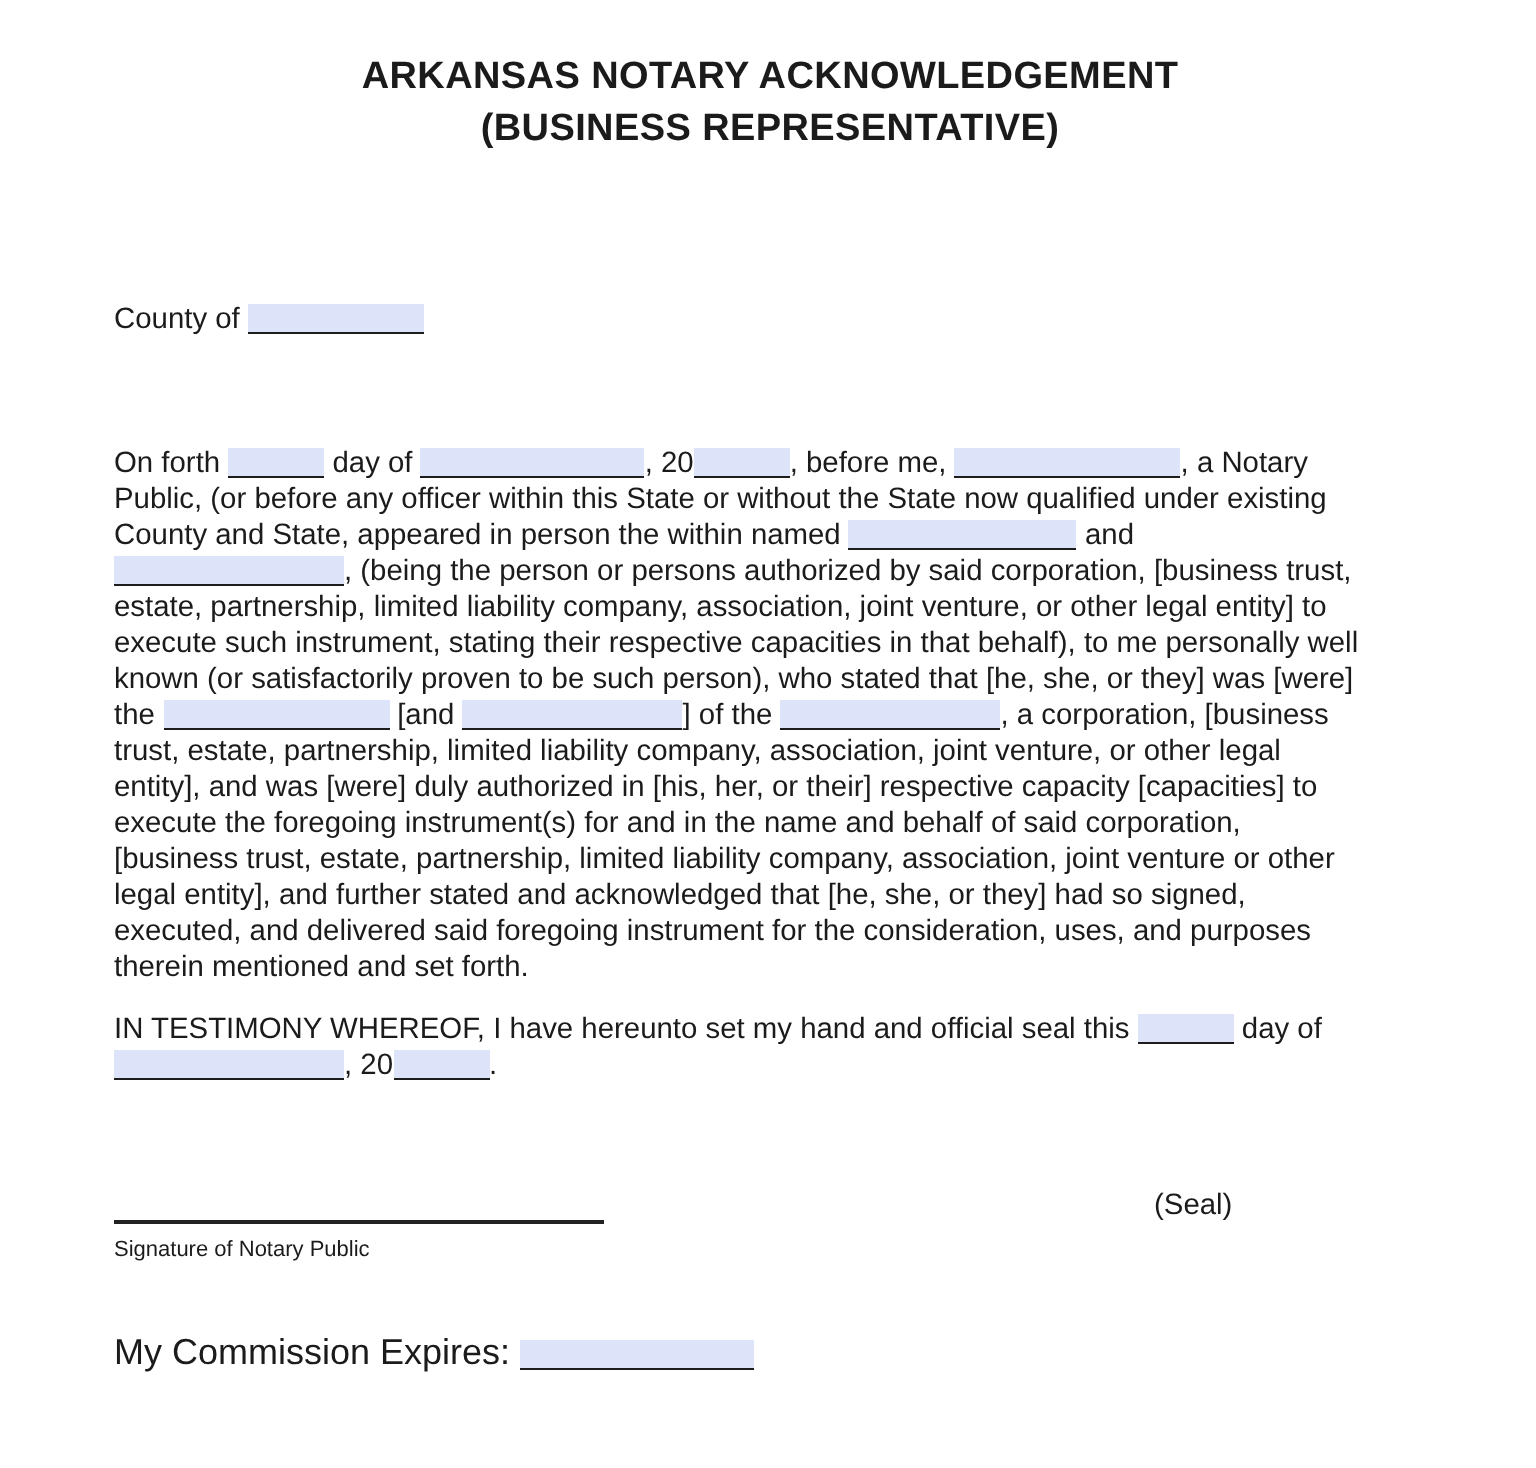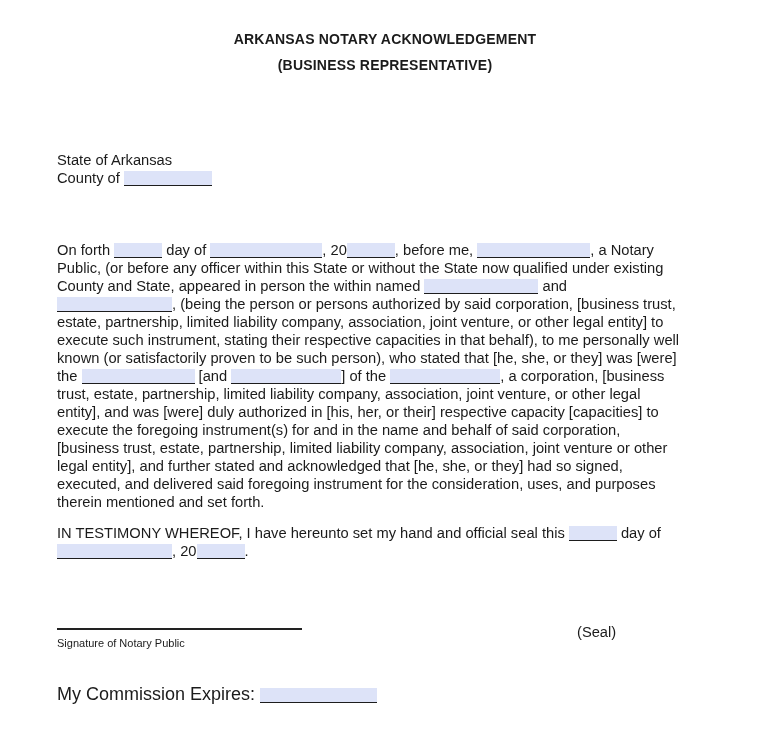--- a/index.html
+++ b/index.html
@@ -12,21 +12,21 @@
     font-family: "Liberation Sans", sans-serif;
     color: var(--text, #1b1b1b);
   }
   .content {
     padding: 0 55px 0 57px;
   }
   .doc-title {
     margin-top: 26px;
     text-align: center;
     font-weight: 700;
-    font-size: 14px;
+    font-size: 19px;
     line-height: 26px;
     letter-spacing: 0.2px;
   }
   .state-block {
     margin-top: 73px;
     font-size: 14.7px;
     line-height: 18px;
   }
   .para {
     font-size: 14.7px;
@@ -52,21 +52,21 @@
   .signature-line {
     position: absolute;
     left: 0; top: 0;
     width: 245px;
     height: 16px;
     border-bottom: 2px solid #222222;
   }
   .seal-label {
     position: absolute;
     left: 520px;
-    top: 11px;
+    top: 0;
   }
   .signature-caption {
     margin-top: 4px;
     font-size: 11px;
     line-height: 18px;
   }
   .commission-block {
     margin-top: 33px;
     font-size: 18px;
     line-height: 18px;
@@ -77,21 +77,20 @@
 
 <div class="page">
   <div class="content">
 
     <div class="doc-title">
       <div>ARKANSAS NOTARY ACKNOWLEDGEMENT</div>
       <div>(BUSINESS REPRESENTATIVE)</div>
     </div>
 
     <div class="state-block">
-      <div class="line">State of Arkansas</div>
       <div class="line"><span>County of </span><span class="field" style="width: 88px;"></span></div>
     </div>
 
     <div class="para ack-para">
         <div class="line"><span>On forth </span><span class="field" style="width: 48px;"></span><span> day of </span><span class="field" style="width: 112px;"></span><span>, 20</span><span class="field" style="width: 48px;"></span><span>, before me, </span><span class="field" style="width: 113px;"></span><span>, a Notary</span></div>
         <div class="line"><span>Public, (or before any officer within this State or without the State now qualified under existing</span></div>
         <div class="line"><span>County and State, appeared in person the within named </span><span class="field" style="width: 114px;"></span><span> and</span></div>
         <div class="line"><span class="field" style="width: 115px;"></span><span>, (being the person or persons authorized by said corporation, [business trust,</span></div>
         <div class="line"><span>estate, partnership, limited liability company, association, joint venture, or other legal entity] to</span></div>
         <div class="line"><span>execute such instrument, stating their respective capacities in that behalf), to me personally well</span></div>

